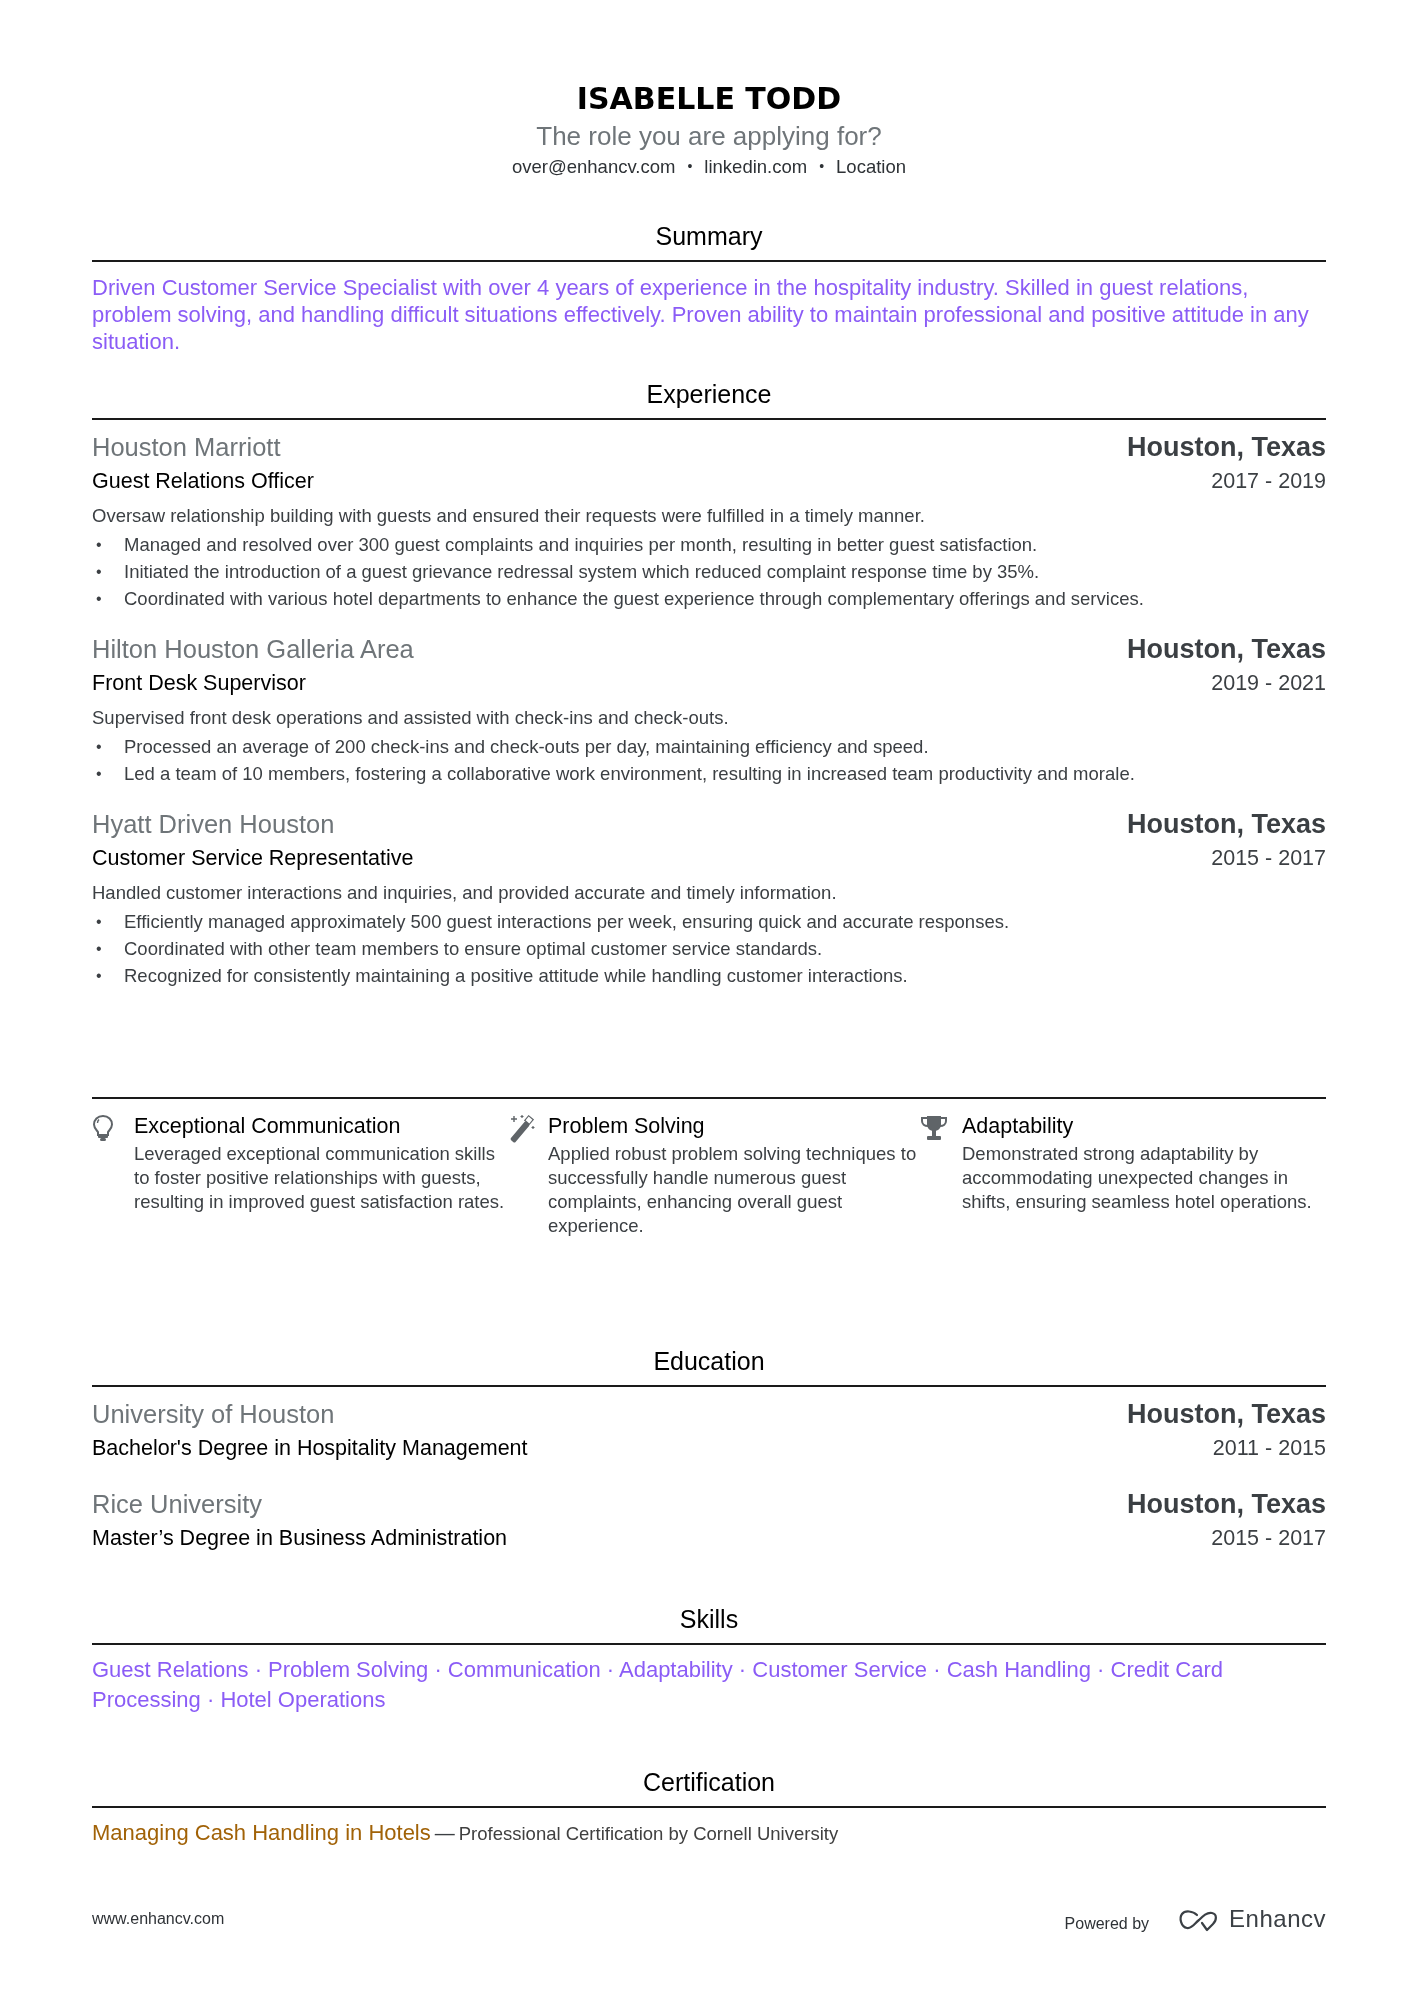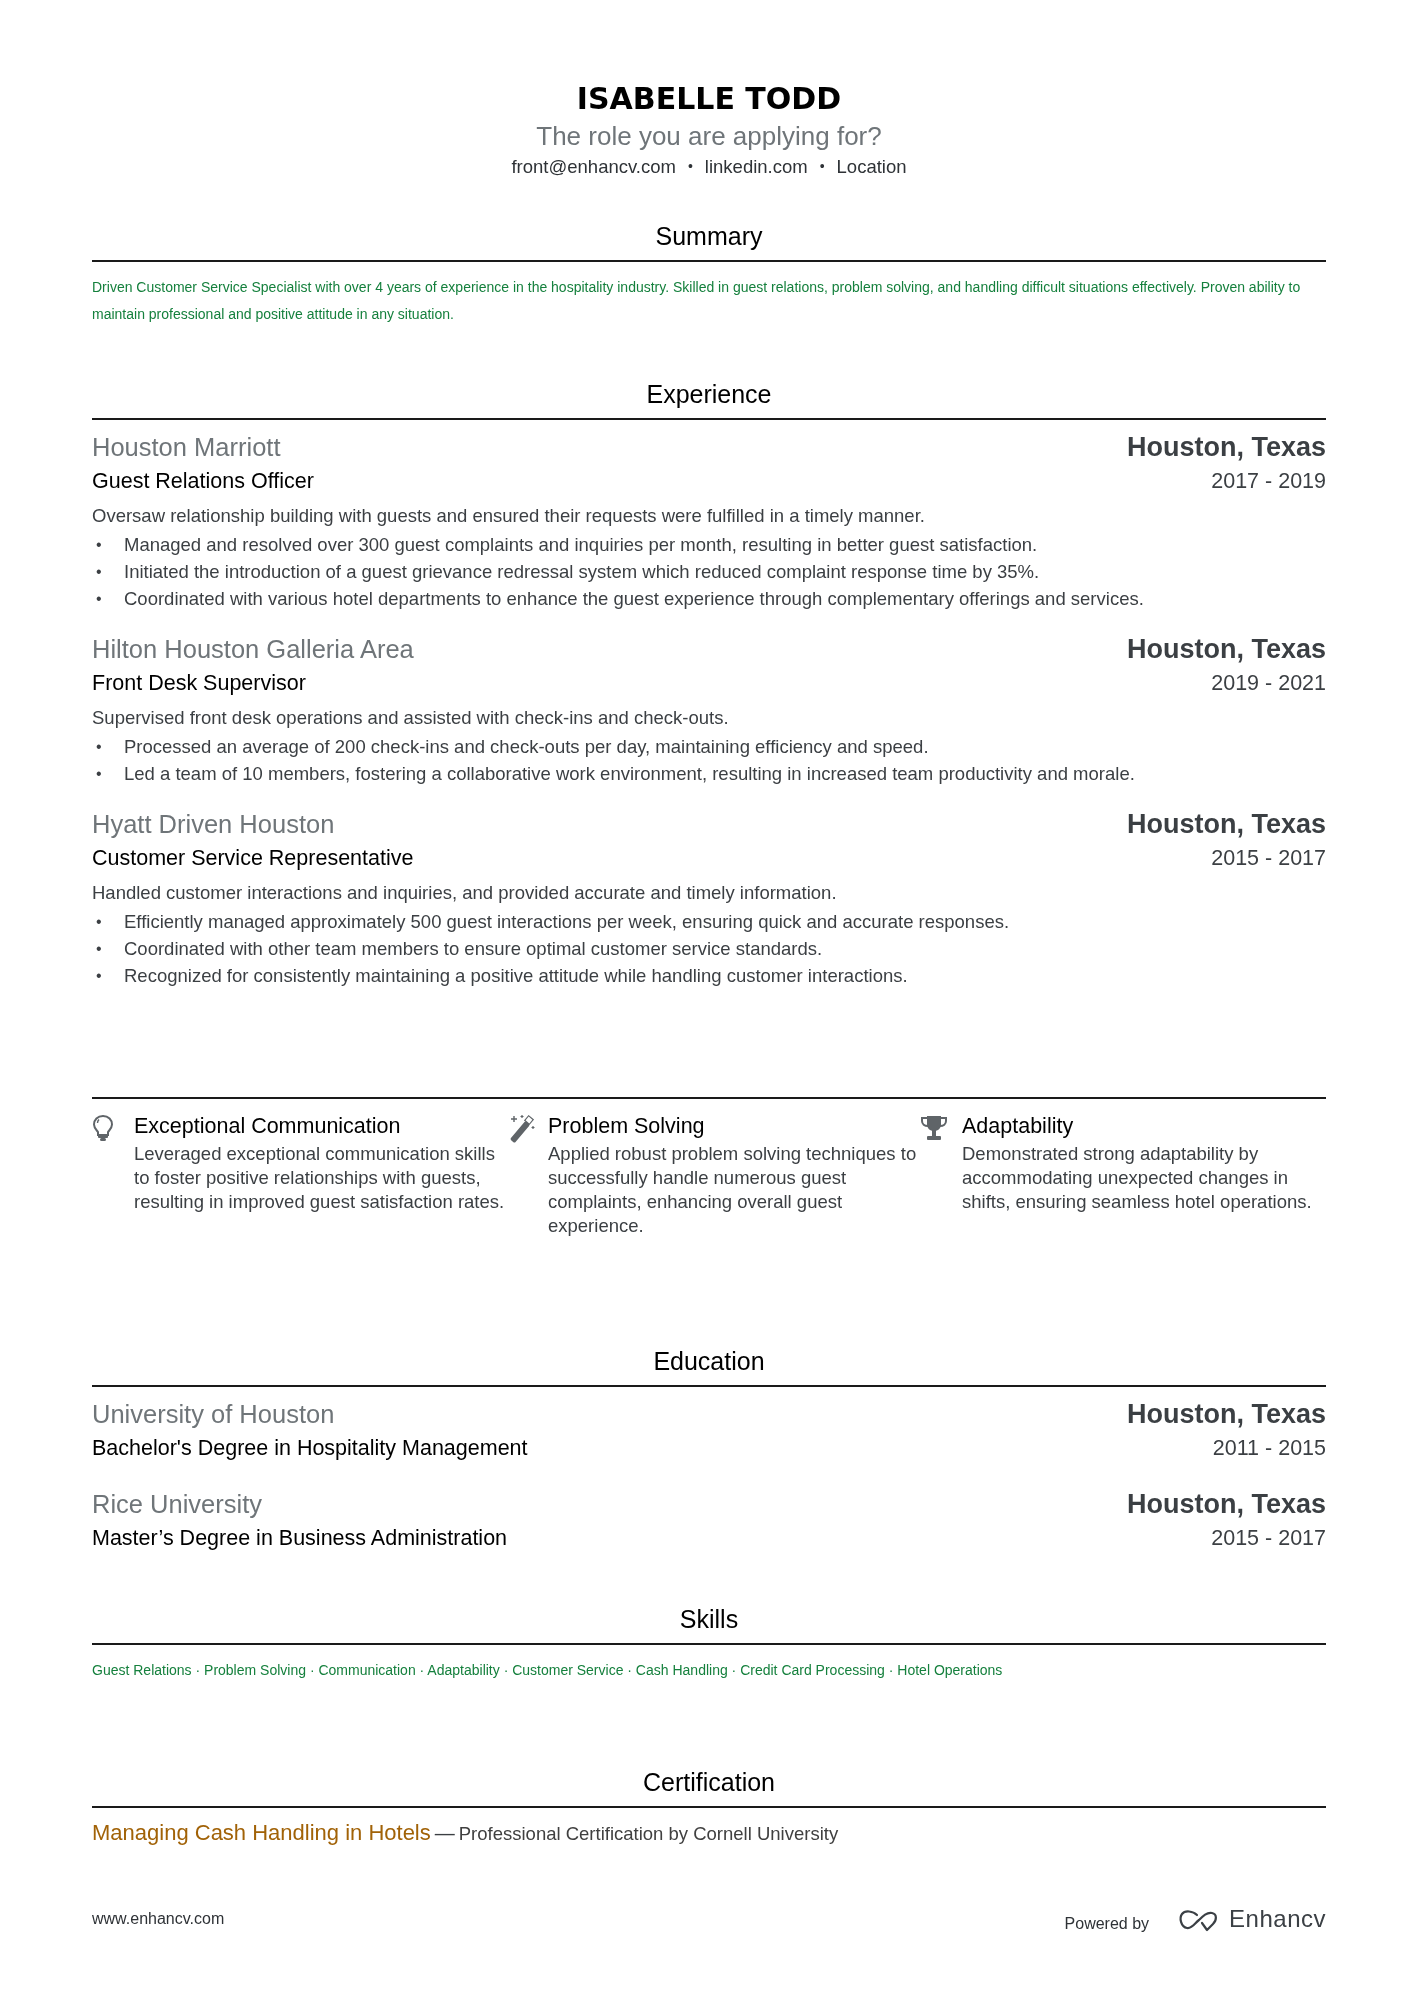--- a/index.html
+++ b/index.html
@@ -8,21 +8,21 @@
   .header { text-align: center; padding-top: 80px; }
   .name { font-family: "DejaVu Sans", "Liberation Sans", sans-serif; font-weight: bold; font-size: 30px; color: #000; letter-spacing: 0px; line-height: 38px; }
   .role { font-size: 26px; color: #6f7579; line-height: 34px; margin-top: 1px; }
   .contact { font-size: 18.5px; color: #2e3236; line-height: 26px; margin-top: 1px; }
   .contact .sep { margin: 0 12px; font-size: 14px; position: relative; top: -2px; }
 
   .section { position: absolute; left: 0; width: 1234px; }
   .section-title { text-align: center; font-size: 25px; color: #000; line-height: 32px; }
   .rule { height: 0; border-top: 2px solid #1a1a1a; margin-top: 8px; }
 
-  .text { font-size: 14px; color: #15803d; line-height: 27px; }
+  .text { font-size: 22px; color: #8b5cf6; line-height: 27px; }
   .entry { position: relative; }
   .row { display: flex; justify-content: space-between; align-items: baseline; }
   .company { font-size: 25.5px; color: #6f7579; line-height: 34px; }
   .loc { font-size: 27px; color: #3b3f43; line-height: 34px; font-weight: bold; }
   .title { font-size: 21.5px; color: #000; line-height: 34px; }
   .dates { font-size: 21.5px; color: #3b3f43; line-height: 34px; }
   .desc { font-size: 18.5px; color: #3b3f43; line-height: 27px; margin-top: 4px; }
   ul.bullets { list-style: none; padding: 0; margin: 2px 0 0 0; }
   ul.bullets li { position: relative; padding-left: 32px; font-size: 18.5px; color: #3b3f43; line-height: 27px; }
   ul.bullets li::before { content: "•"; position: absolute; left: 4px; top: 0; font-size: 16px; color: #3b3f43; }
@@ -45,21 +45,21 @@
 </style>
 </head>
 <body>
 
 <div class="page">
 
   <div class="header">
     <div class="name">ISABELLE TODD</div>
     <div class="role">The role you are applying for?</div>
     <div class="contact">
-      <span>front@enhancv.com</span><span class="sep">•</span><span>linkedin.com</span><span class="sep">•</span><span>Location</span>
+      <span>over@enhancv.com</span><span class="sep">•</span><span>linkedin.com</span><span class="sep">•</span><span>Location</span>
     </div>
   </div>
 
   <div class="section" style="top:220px;">
     <div class="section-title">Summary</div>
     <div class="rule"></div>
     <div class="text" style="margin-top:12px;">Driven Customer Service Specialist with over 4 years of experience in the hospitality industry. Skilled in guest relations, problem solving, and handling difficult situations effectively. Proven ability to maintain professional and positive attitude in any situation.</div>
   </div>
 
   <div class="section" style="top:378px;">

